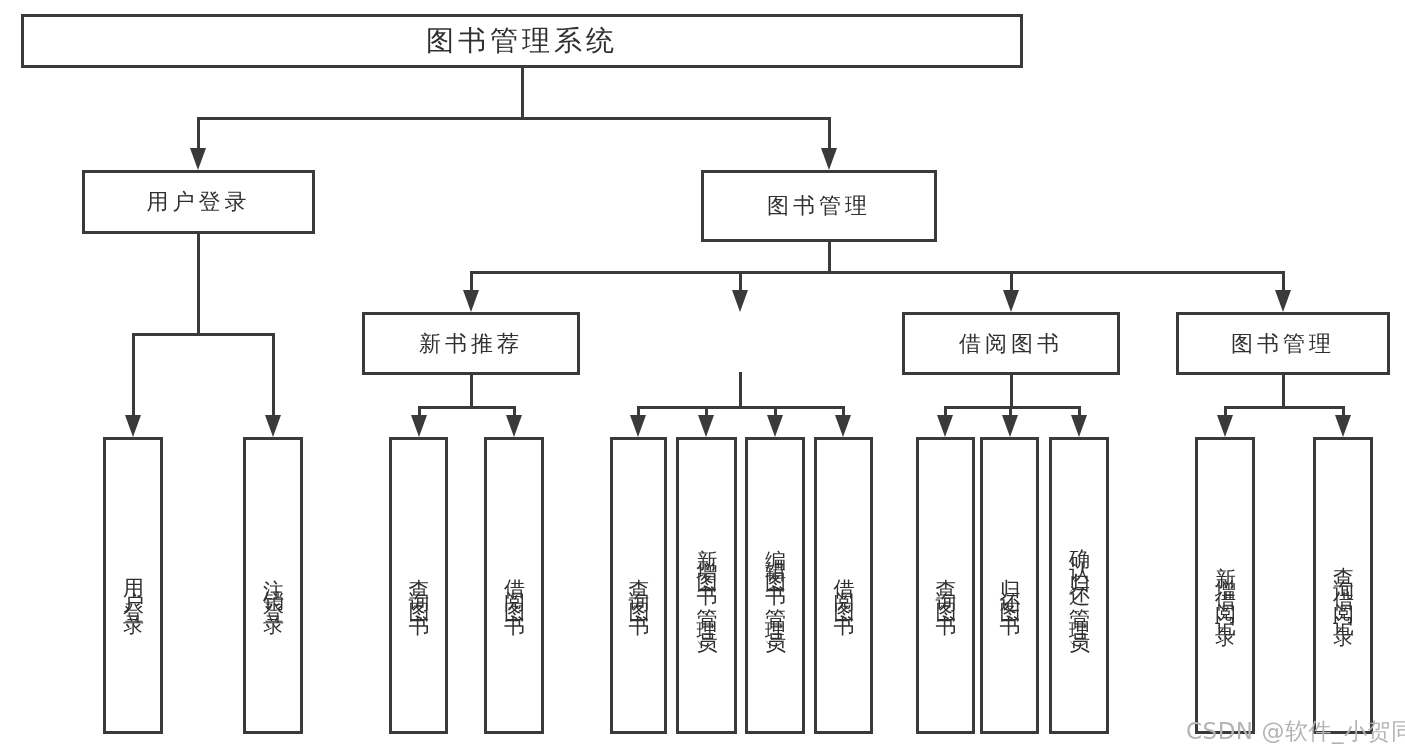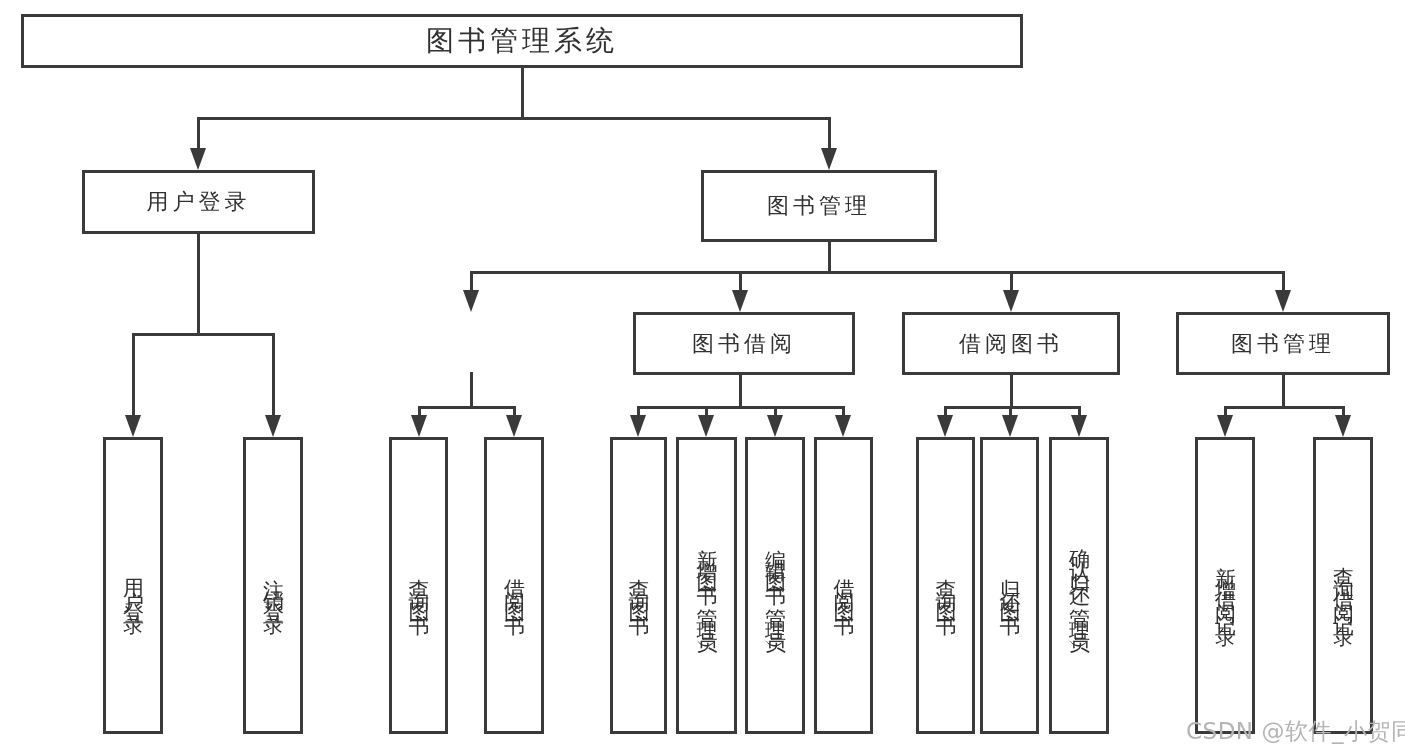--- a/index.html
+++ b/index.html
@@ -86,21 +86,21 @@
       <div class="arrowhead" style="left: 1217px; top: 415px; border-top-color: rgb(58, 58, 58);"></div>
       <div class="seg" style="left: 1341.5px; top: 407px; width: 3px; height: 12px; background: rgb(58, 58, 58);"></div>
       <div class="arrowhead" style="left: 1335px; top: 415px; border-top-color: rgb(58, 58, 58);"></div>
     </div>
 
   <div class="box root" style="left:21px;top:14px;width:1002px;height:54px">图书管理系统</div>
 
   <div class="box" style="left:82px;top:170px;width:233px;height:64px">用户登录</div>
   <div class="box" style="left:701px;top:170px;width:236px;height:72px">图书管理</div>
 
-  <div class="box" style="left:633px;top:312px;width:222px;height:63px">图书借阅</div>
+  <div class="box" style="left:362px;top:312px;width:218px;height:63px">新书推荐</div>
   <div class="box" style="left:902px;top:312px;width:218px;height:63px">借阅图书</div>
   <div class="box" style="left:1176px;top:312px;width:214px;height:63px">图书管理</div>
 
   <div class="box leaf" style="left:103px;top:437px;width:60px;height:297px">用户登录</div>
   <div class="box leaf" style="left:243px;top:437px;width:60px;height:297px">注销登录</div>
 
   <div class="box leaf" style="left:389px;top:437px;width:59px;height:297px">查询图书</div>
   <div class="box leaf" style="left:484px;top:437px;width:60px;height:297px">借阅图书</div>
 
   <div class="box leaf" style="left:610px;top:437px;width:57px;height:297px">查询图书</div>

